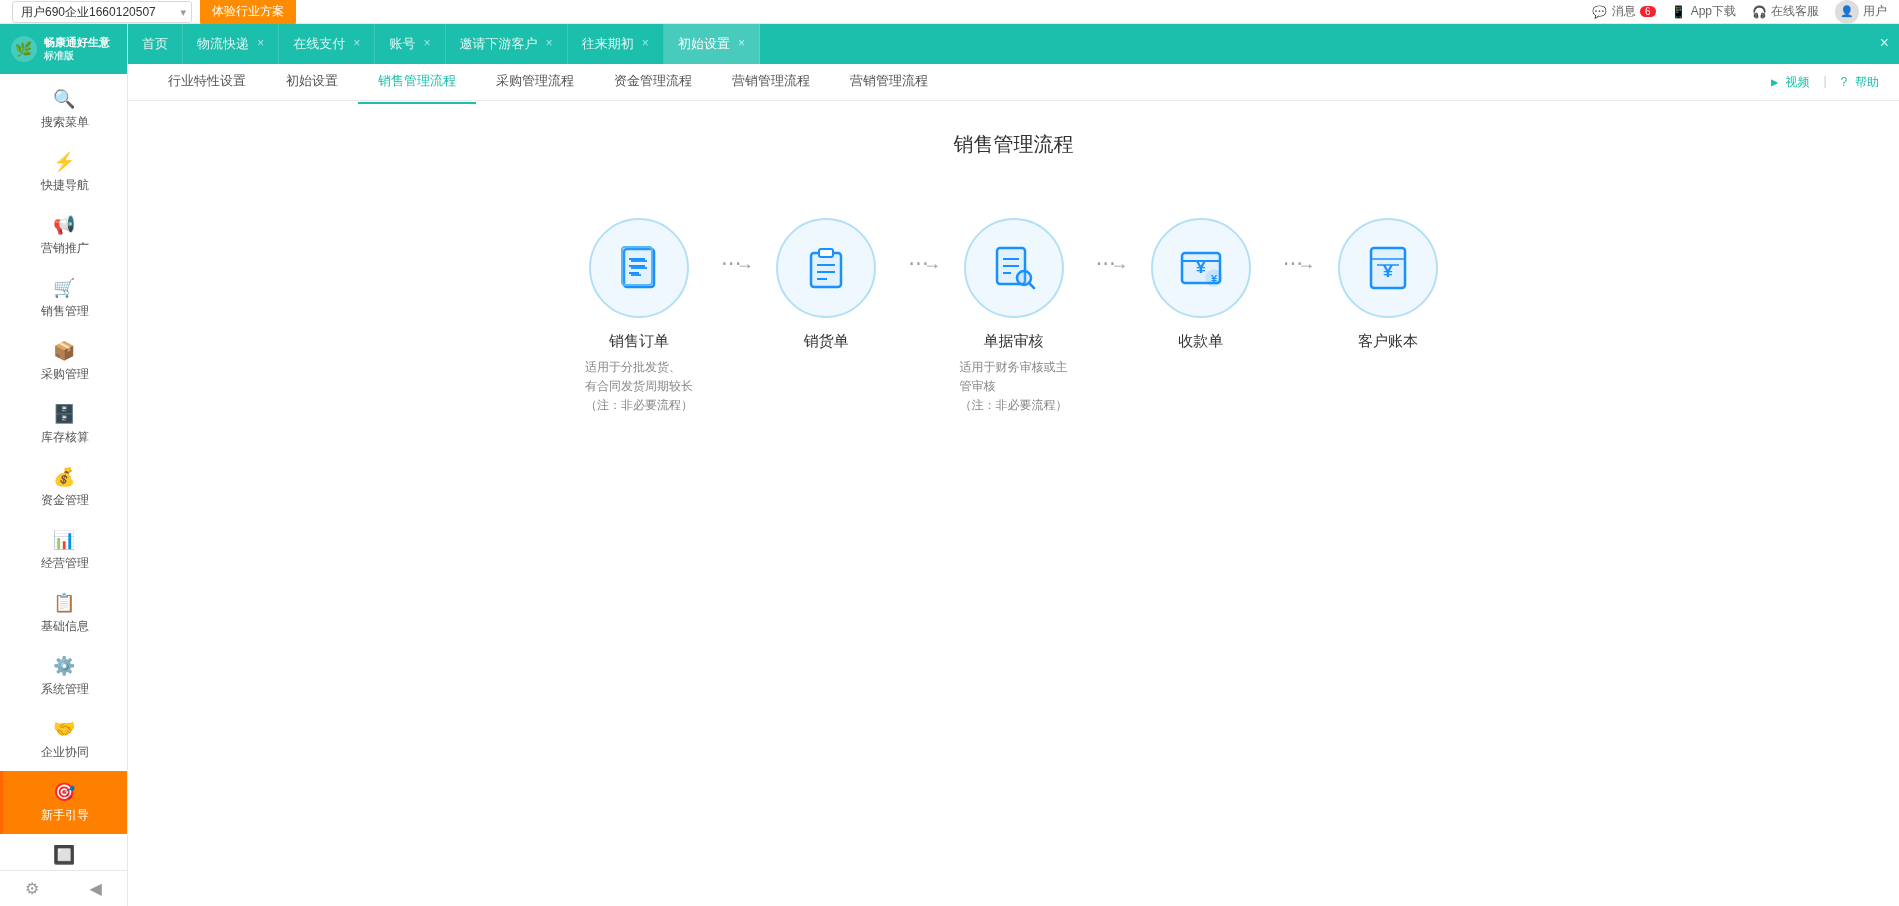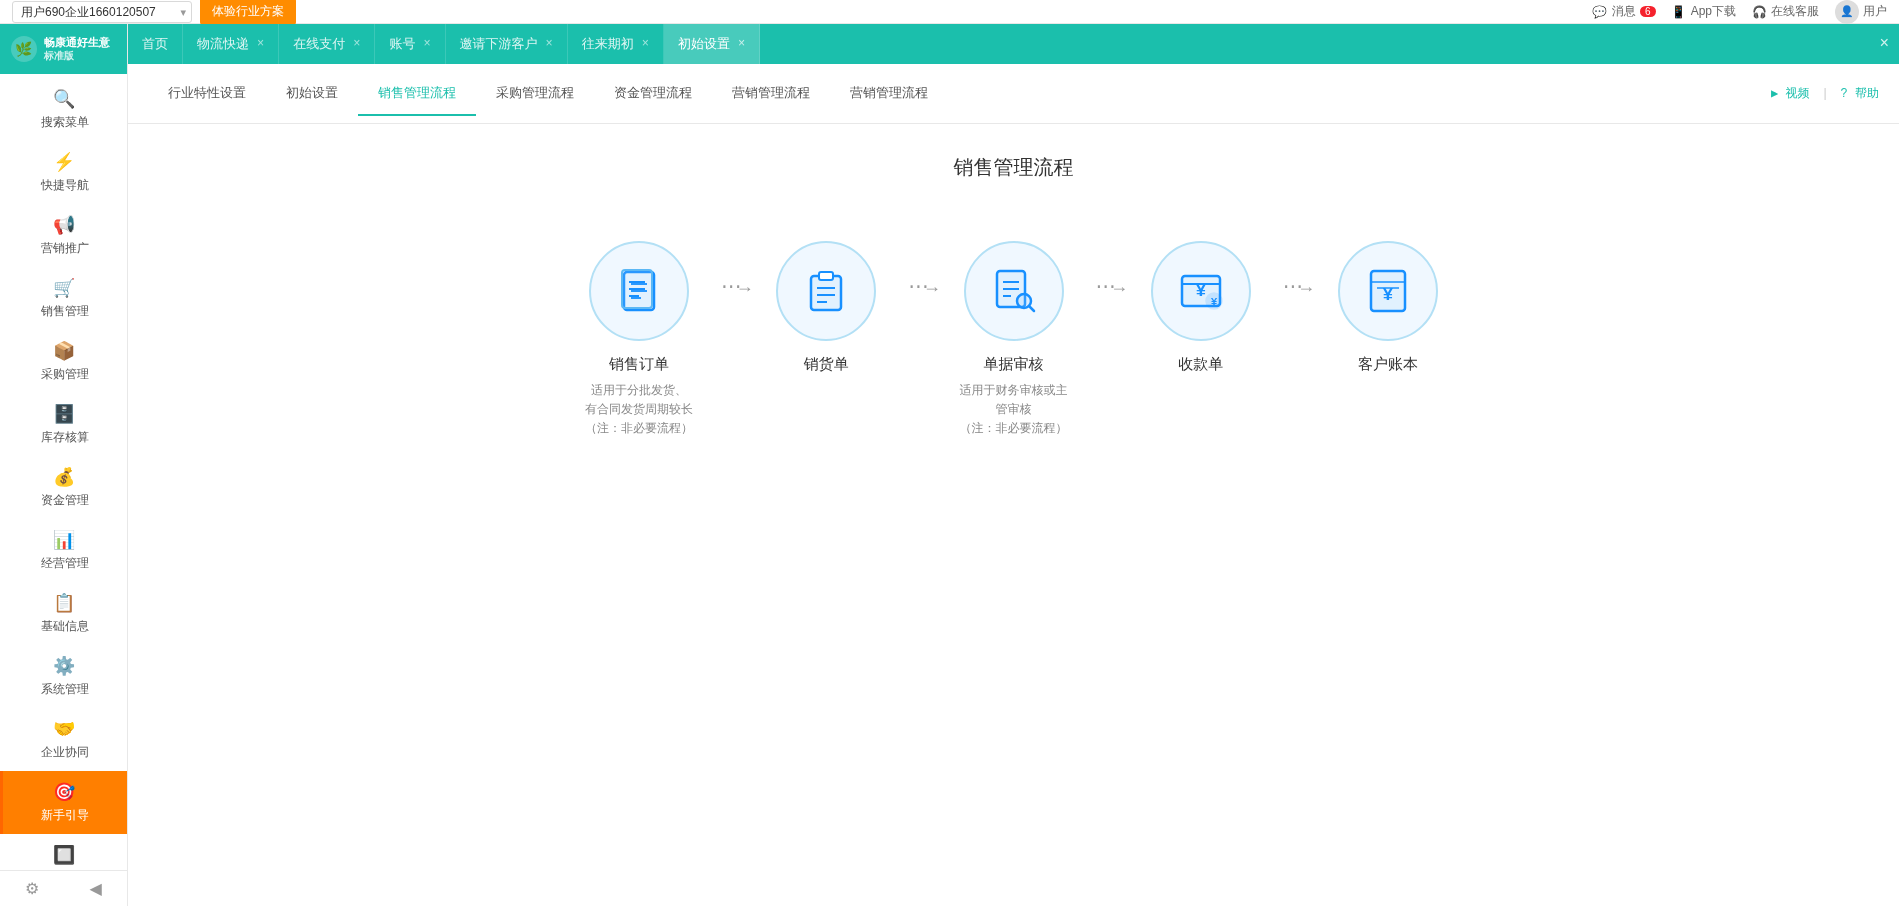--- a/index.html
+++ b/index.html
@@ -136,21 +136,21 @@
 
     
     .page-content { flex: 1; overflow-y: auto; background: #fff; }
 
     
     .sub-tabs {
       display: flex;
       align-items: center;
       border-bottom: 1px solid #e8e8e8;
       padding: 0 20px;
-      height: 60px;
+      height: 37px;
       gap: 8px;
       justify-content: space-between;
     }
     .sub-tabs-left { display: flex; align-items: center; gap: 0; }
     .sub-tab {
       padding: 0 20px;
       height: 44px;
       display: flex;
       align-items: center;
       cursor: pointer;
@@ -200,21 +200,21 @@
     .step-name {
       font-size: 15px;
       color: #333;
       margin-bottom: 8px;
       text-align: left;
       font-weight: 500;
     }
     .step-desc {
       font-size: 12px;
       color: #888;
-      text-align: center;
+      text-align: left;
       line-height: 1.6;
     }
     .flow-arrow {
       display: flex;
       align-items: flex-start;
       padding-top: 36px;
       color: #999;
       font-size: 18px;
       margin: 0 -10px;
       letter-spacing: -4px;

